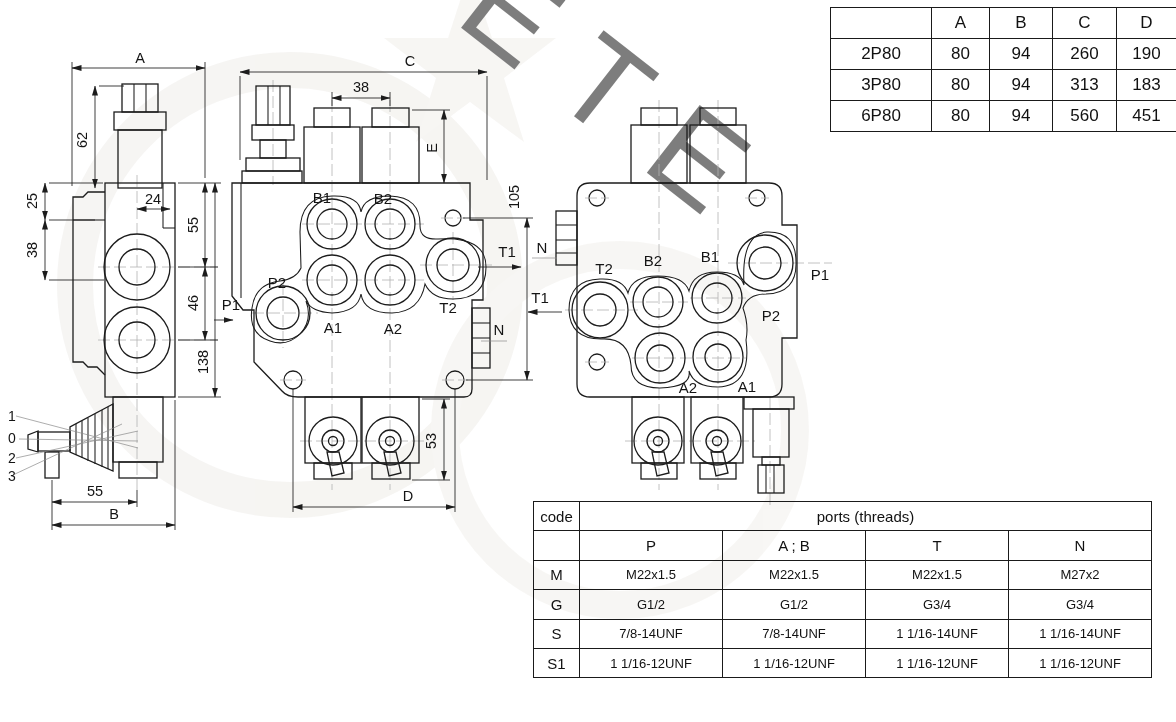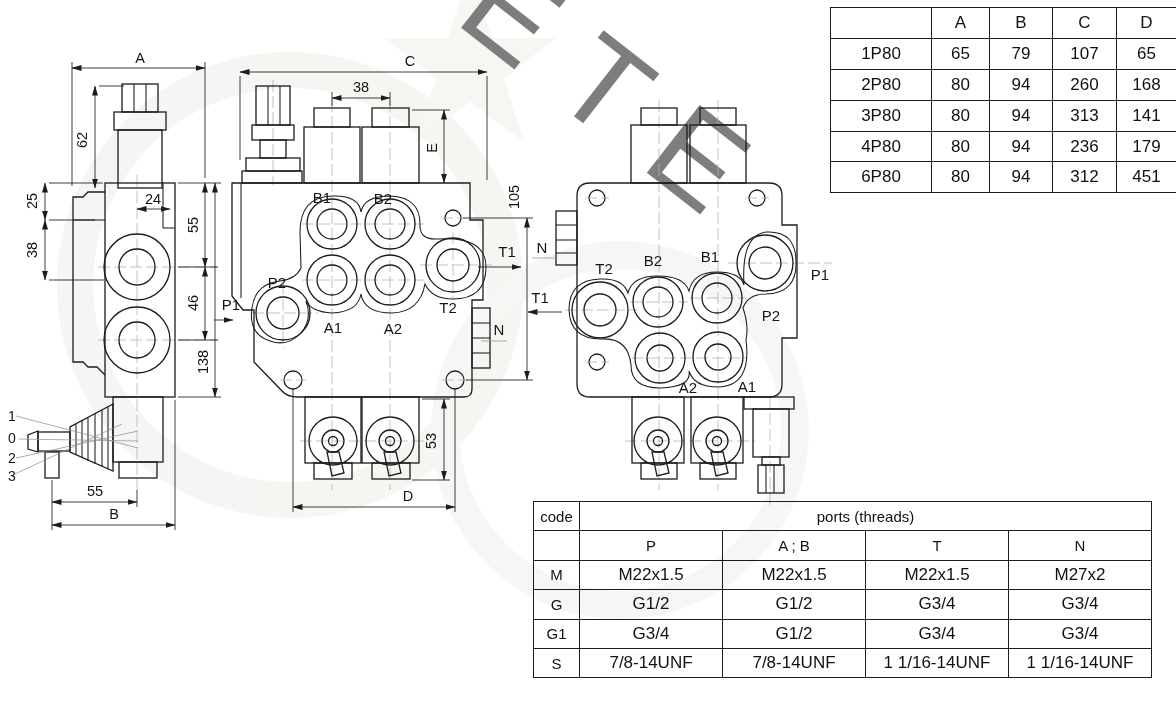--- a/index.html
+++ b/index.html
@@ -18,21 +18,21 @@
   .tbl td{border:1.5px solid #1a1a1a;text-align:center;vertical-align:middle;
           padding:0;overflow:hidden;white-space:nowrap;}
   #sizeTbl table{width:342px;}
   #sizeTbl td{height:29.9px;font-size:17px;}
   #sizeTbl td.mcol{width:100px;}
   #sizeTbl td.ca{width:57px;} #sizeTbl td.cb{width:62px;}
   #sizeTbl td.cc{width:63px;} #sizeTbl td.cd{width:59px;}
   #portsTbl table{width:619px;}
   #portsTbl td{height:28.4px;font-size:15px;}
   #portsTbl td.c1{width:45px;}
-  #portsTbl td.cv{width:143px;font-size:17px;}
+  #portsTbl td.cv{width:143px;font-size:13px;}
   #portsTbl td.ch{font-size:15px;}
 </style>
 </head>
 <body>
 
 <div id="stage">
 
 <svg width="1176" height="722" viewBox="0 0 1176 722">
   <defs>
     <marker id="arr" viewBox="0 0 10 8" refX="9.5" refY="4" markerWidth="10" markerHeight="8" orient="auto-start-reverse" markerUnits="userSpaceOnUse">
@@ -356,52 +356,38 @@
   <table>
     <tbody>
           <tr>
       <td class="mcol"></td>
       <td class="ca">A</td>
       <td class="cb">B</td>
       <td class="cc">C</td>
       <td class="cd">D</td>
     </tr>
     <tr>
-      <td class="mcol">1P80</td>
-      <td>65</td>
-      <td>79</td>
-      <td>107</td>
-      <td>65</td>
-    </tr>
-    <tr>
       <td class="mcol">2P80</td>
       <td>80</td>
       <td>94</td>
       <td>260</td>
-      <td>168</td>
+      <td>190</td>
     </tr>
     <tr>
       <td class="mcol">3P80</td>
       <td>80</td>
       <td>94</td>
       <td>313</td>
-      <td>141</td>
-    </tr>
-    <tr>
-      <td class="mcol">4P80</td>
-      <td>80</td>
-      <td>94</td>
-      <td>236</td>
-      <td>179</td>
+      <td>183</td>
     </tr>
     <tr>
       <td class="mcol">6P80</td>
       <td>80</td>
       <td>94</td>
-      <td>312</td>
+      <td>560</td>
       <td>451</td>
     </tr>
   </tbody>
       </table>
 </div>
 
 
 <div class="tbl" id="portsTbl" style="left:533px;top:501px;">
   <table>
     <tbody>
@@ -424,30 +410,30 @@
       <td class="cv">M27x2</td>
     </tr>
     <tr>
       <td class="c1">G</td>
       <td class="cv">G1/2</td>
       <td class="cv">G1/2</td>
       <td class="cv">G3/4</td>
       <td class="cv">G3/4</td>
     </tr>
     <tr>
-      <td class="c1">G1</td>
-      <td class="cv">G3/4</td>
-      <td class="cv">G1/2</td>
-      <td class="cv">G3/4</td>
-      <td class="cv">G3/4</td>
-    </tr>
-    <tr>
       <td class="c1">S</td>
       <td class="cv">7/8-14UNF</td>
       <td class="cv">7/8-14UNF</td>
       <td class="cv">1 1/16-14UNF</td>
       <td class="cv">1 1/16-14UNF</td>
     </tr>
+    <tr>
+      <td class="c1">S1</td>
+      <td class="cv">1 1/16-12UNF</td>
+      <td class="cv">1 1/16-12UNF</td>
+      <td class="cv">1 1/16-12UNF</td>
+      <td class="cv">1 1/16-12UNF</td>
+    </tr>
   </tbody>
       </table>
 </div>
 
 </div>
 
 </body></html>

